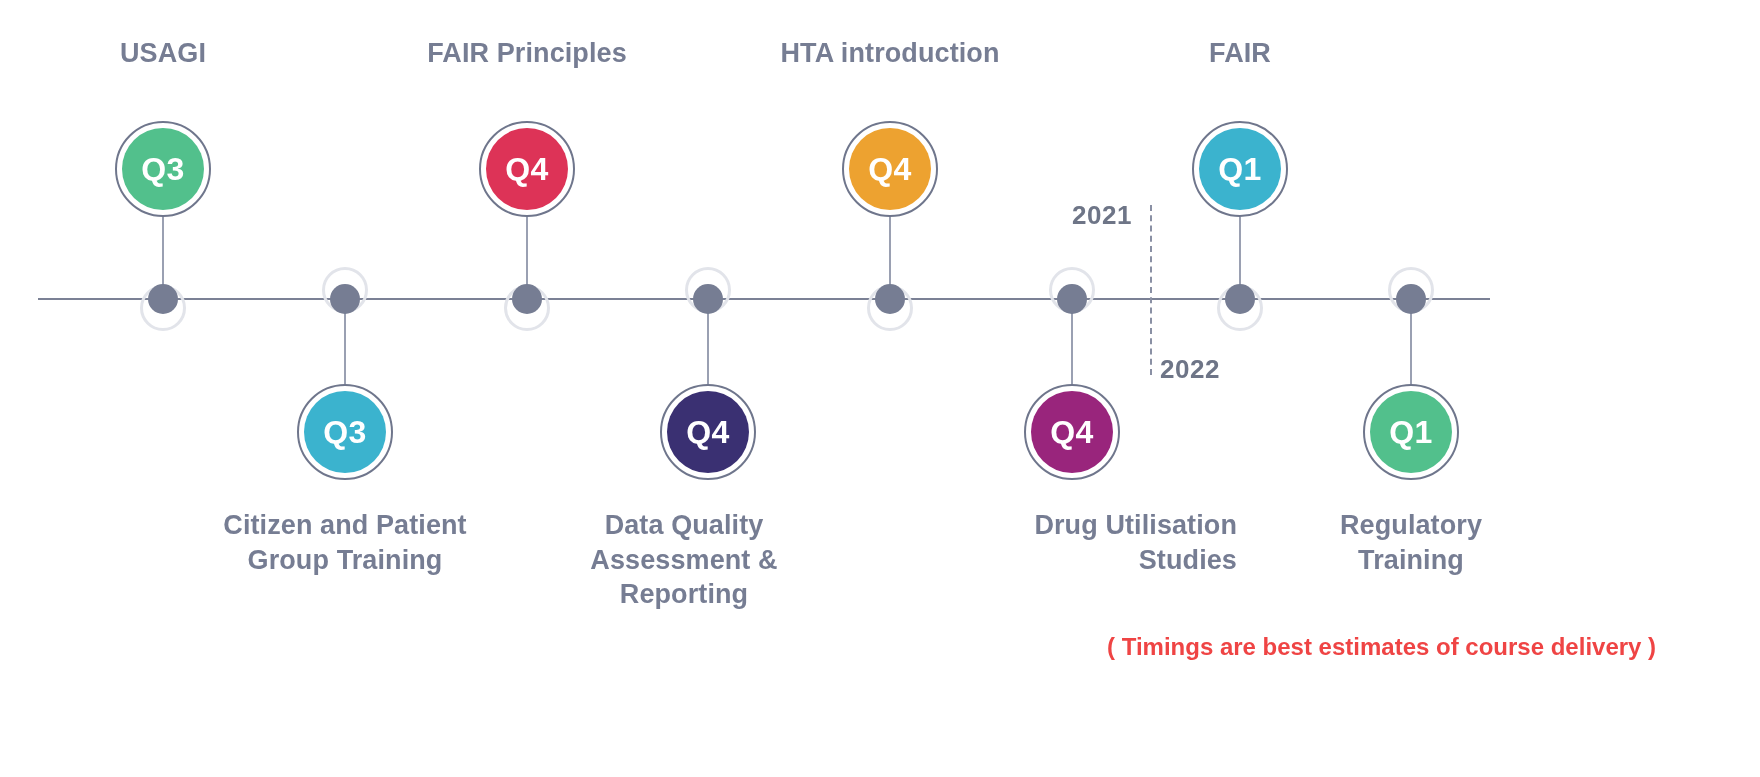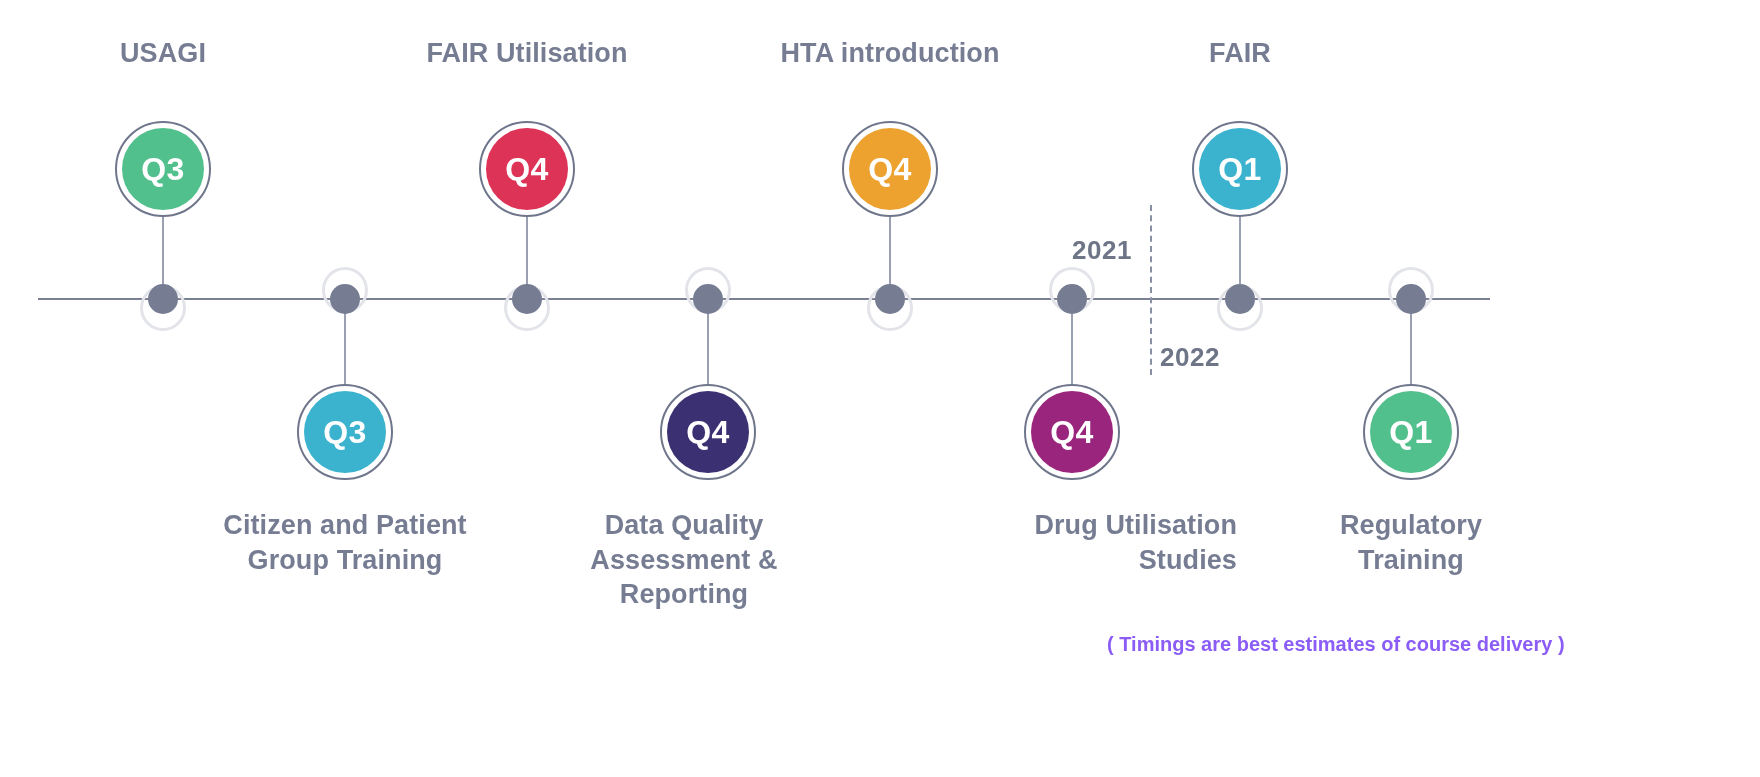--- a/index.html
+++ b/index.html
@@ -106,36 +106,36 @@
     letter-spacing:.1px;
   }
   .caption.bottom{
     font-size:27px;
     letter-spacing:.1px;
   }
 
   
   .footnote{
     position:absolute;
-    font-size:20px;
-    font-weight:bold;
-    color:#8b5cf6;
+    font-size:24px;
+    font-weight:bold;
+    color:#ef4444;
     white-space:nowrap;
   }
 </style>
 </head>
 <body>
 
 <div id="stage">
 
   <div class="axis-line" style="left: 38px; width: 1452px; background: rgb(123, 129, 149);"></div>
 
   <div class="year-divider" style="left: 1150px; top: 205px; height: 170px;"></div>
-  <div class="year-label" id="year-earlier" style="left: 1072px; top: 200px; margin-top: 35px;">2021</div>
-  <div class="year-label" id="year-later" style="left: 1160px; top: 342px;">2022</div>
+  <div class="year-label" id="year-earlier" style="left: 1072px; top: 200px;">2021</div>
+  <div class="year-label" id="year-later" style="left: 1160px; top: 354px;">2022</div>
 
   <div id="milestone-layer">
       <div class="stem" style="left: 163px; top: 217px; height: 82px;"></div>
       <div class="node-ring" style="left: 163px; top: 308px; border-color: rgb(226, 228, 234);"></div>
       <div class="node" style="left: 163px; top: 299px; background: rgb(118, 125, 147);"></div>
       <div class="badge-wrap" style="left: 163px; top: 169px;">
         <div class="badge-ring"></div>
         <div class="badge-core" style="background: rgb(82, 192, 140);">Q3</div>
       </div>
       <div class="caption top" style="left: 163px; top: 36px; width: 330px; margin-left: 0px;">USAGI</div>
@@ -148,21 +148,21 @@
       </div>
       <div class="caption bottom" style="left: 345px; top: 508px; width: 330px; margin-left: 0px;">Citizen and Patient
 Group Training</div>
       <div class="stem" style="left: 527px; top: 217px; height: 82px;"></div>
       <div class="node-ring" style="left: 527px; top: 308px; border-color: rgb(226, 228, 234);"></div>
       <div class="node" style="left: 527px; top: 299px; background: rgb(118, 125, 147);"></div>
       <div class="badge-wrap" style="left: 527px; top: 169px;">
         <div class="badge-ring"></div>
         <div class="badge-core" style="background: rgb(221, 51, 87);">Q4</div>
       </div>
-      <div class="caption top" style="left: 527px; top: 36px; width: 330px; margin-left: 0px;">FAIR Utilisation</div>
+      <div class="caption top" style="left: 527px; top: 36px; width: 330px; margin-left: 0px;">FAIR Principles</div>
       <div class="stem" style="left: 708px; top: 299px; height: 85px;"></div>
       <div class="node-ring" style="left: 708px; top: 290px; border-color: rgb(226, 228, 234);"></div>
       <div class="node" style="left: 708px; top: 299px; background: rgb(118, 125, 147);"></div>
       <div class="badge-wrap" style="left: 708px; top: 432px;">
         <div class="badge-ring"></div>
         <div class="badge-core" style="background: rgb(58, 48, 114);">Q4</div>
       </div>
       <div class="caption bottom" style="left: 684px; top: 508px; width: 330px; margin-left: 0px;">Data Quality
 Assessment &amp;
 Reporting</div>

